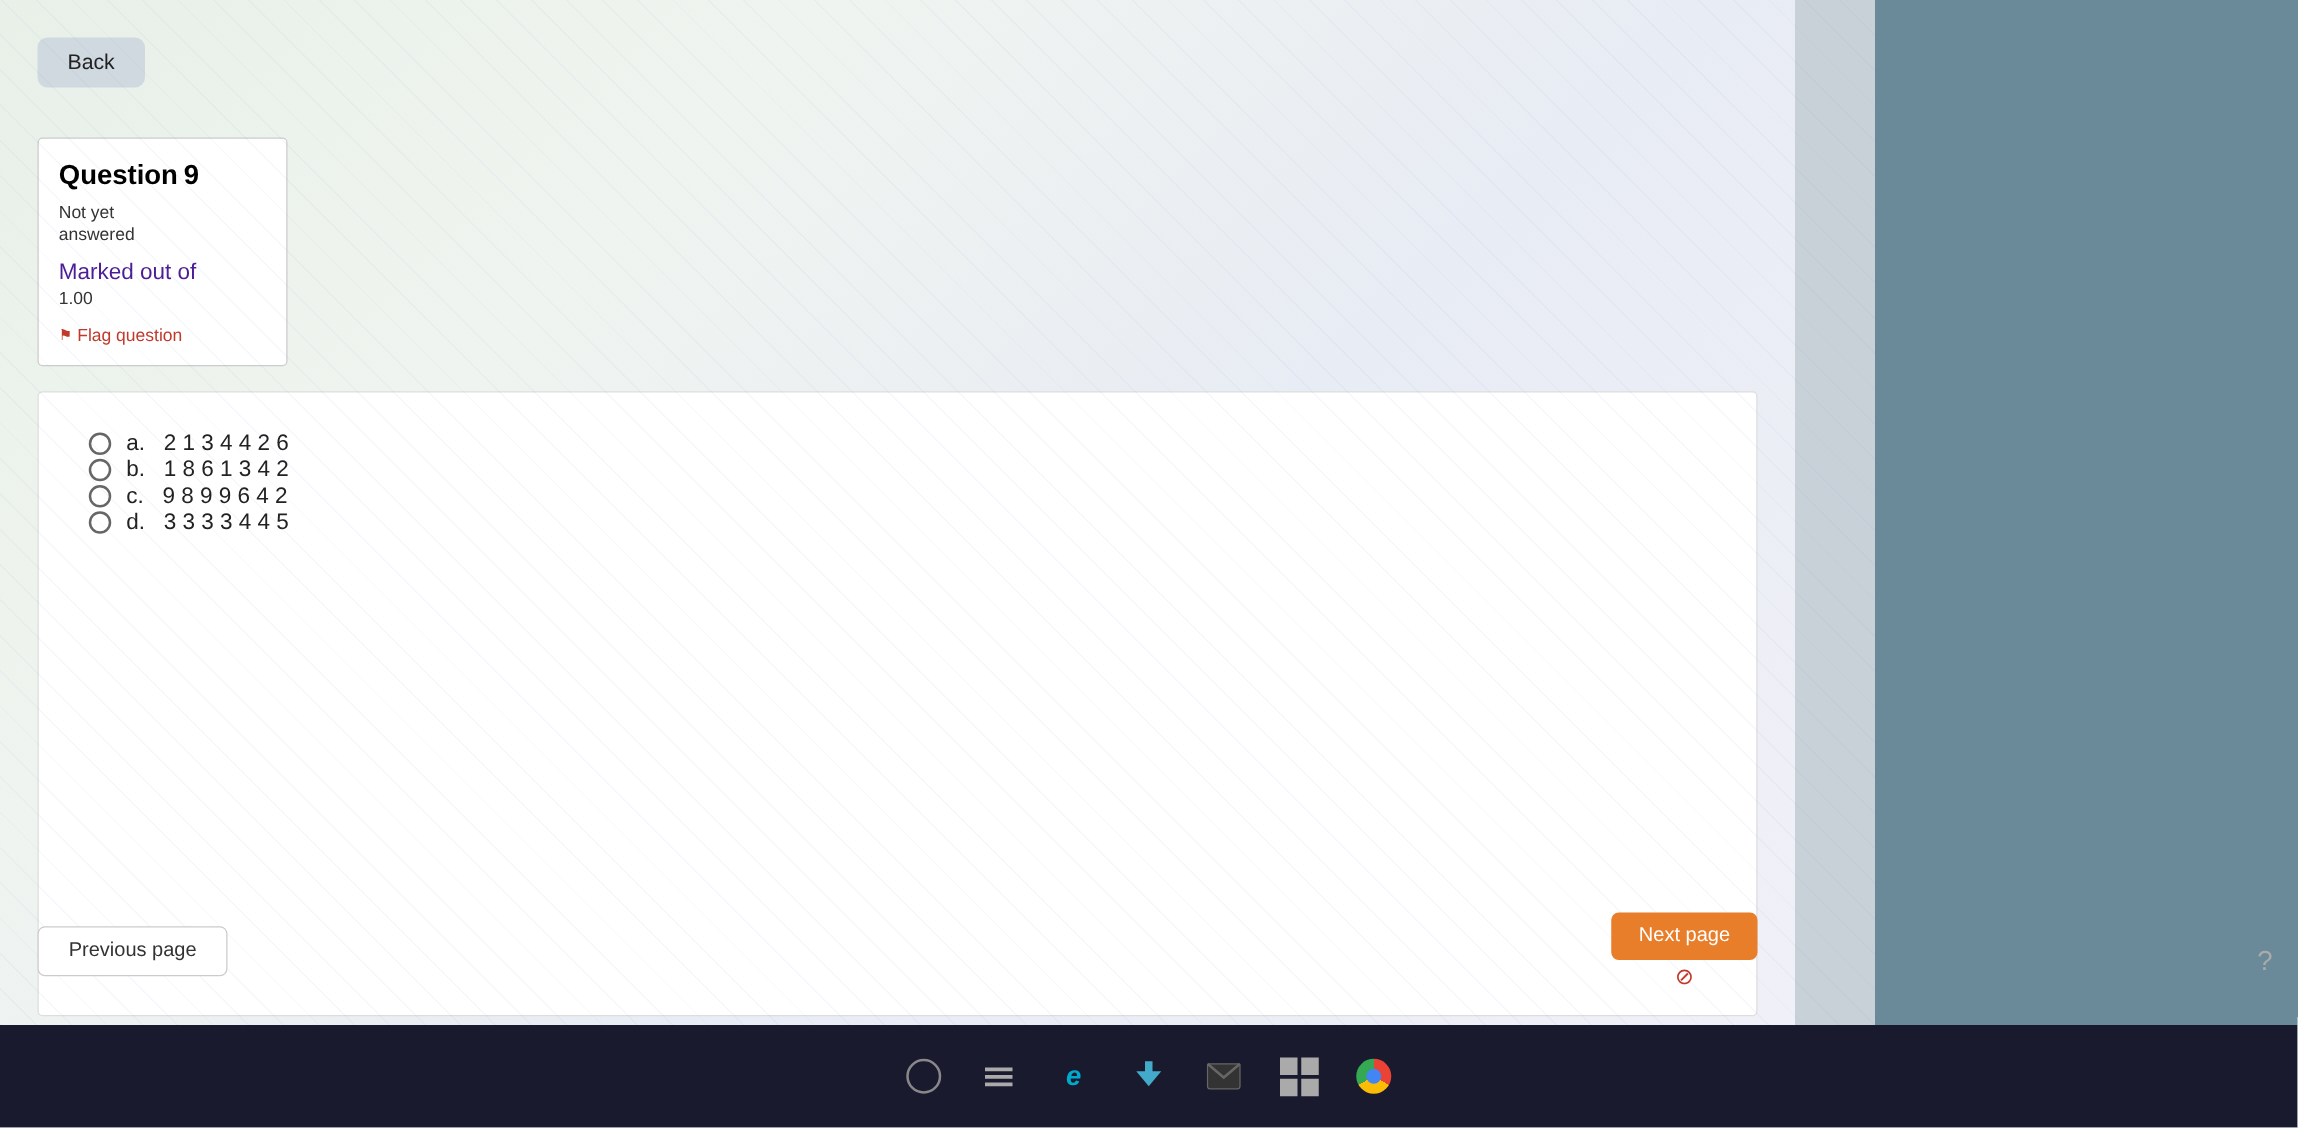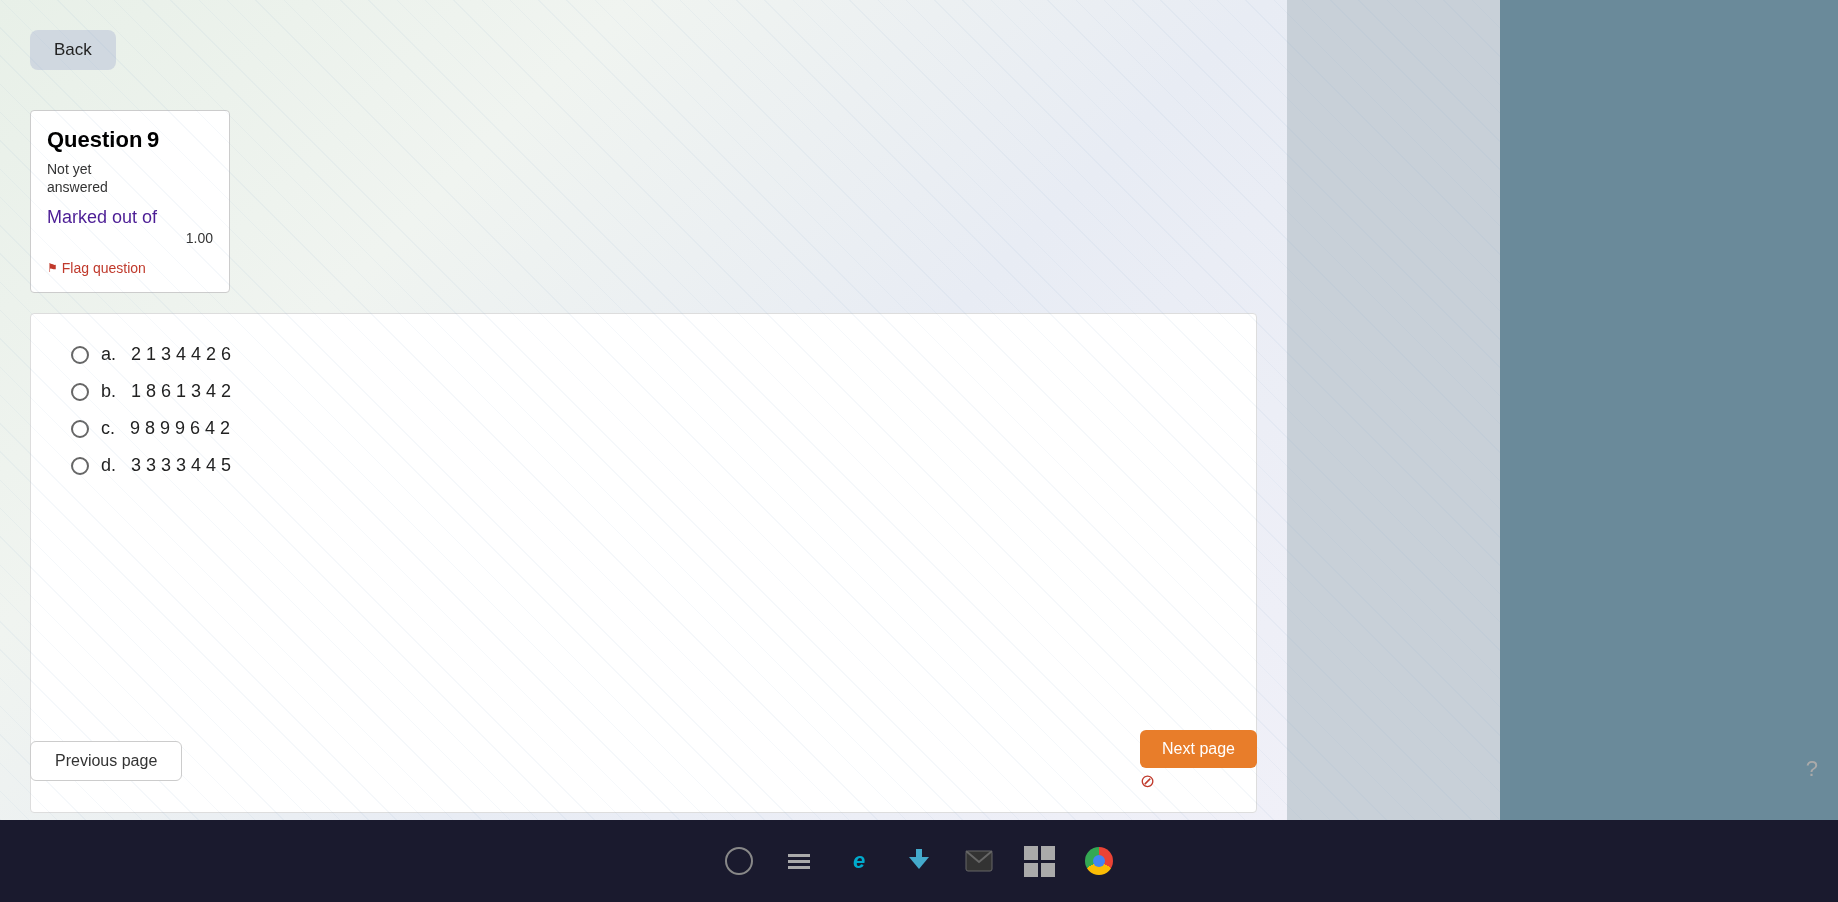--- a/index.html
+++ b/index.html
@@ -11,21 +11,21 @@
     body {
       width: 1838px;
       height: 902px;
       background: #c8d0d8;
       font-family: Arial, sans-serif;
       overflow: hidden;
       position: relative;
     }
 
     .main-content {
-      width: 1287px;
+      width: 1436px;
       height: 820px;
       background: linear-gradient(135deg, #e8f0e8 0%, #f0f4f0 30%, #e8ecf4 60%, #f0f0f8 100%);
       position: absolute;
       top: 0;
       left: 0;
       padding: 30px 30px 20px 30px;
     }
 
     .back-button {
       display: inline-block;
@@ -83,21 +83,20 @@
     .marked-out {
       font-size: 18px;
       color: #4c1d95;
       margin-bottom: 2px;
     }
 
     .marked-value {
       font-size: 14px;
       color: #333;
       margin-bottom: 14px;
-      text-align: right;
     }
 
     .flag-question {
       display: flex;
       align-items: center;
       gap: 4px;
       font-size: 14px;
       color: #c0392b;
       cursor: pointer;
       text-decoration: none;
@@ -130,21 +129,20 @@
     .select-one {
       font-size: 16px;
       color: #222;
       margin-bottom: 20px;
     }
 
     .options-list {
       list-style: none;
       display: flex;
       flex-direction: column;
-      gap: 16px;
     }
 
     .option-item {
       display: flex;
       align-items: center;
       gap: 12px;
       font-size: 18px;
       color: #222;
       cursor: pointer;
     }
@@ -183,21 +181,21 @@
       border-radius: 6px;
       padding: 10px 24px;
       font-size: 16px;
       color: #333;
       cursor: pointer;
     }
 
     .next-page-area {
       display: flex;
       flex-direction: column;
-      align-items: flex-start;
+      align-items: center;
       gap: 2px;
     }
 
     .next-page-button {
       background: #e87d2a;
       border: none;
       border-radius: 6px;
       padding: 10px 22px;
       font-size: 16px;
       color: white;

